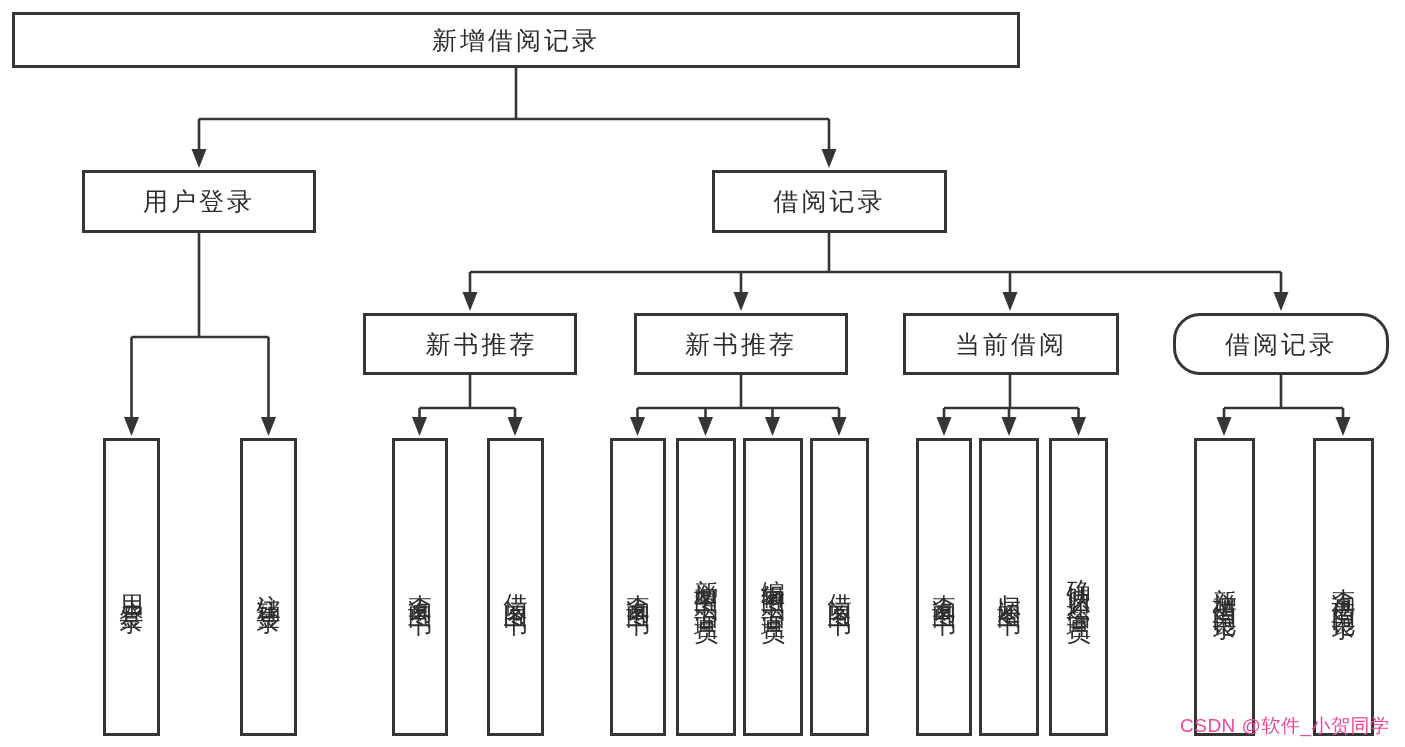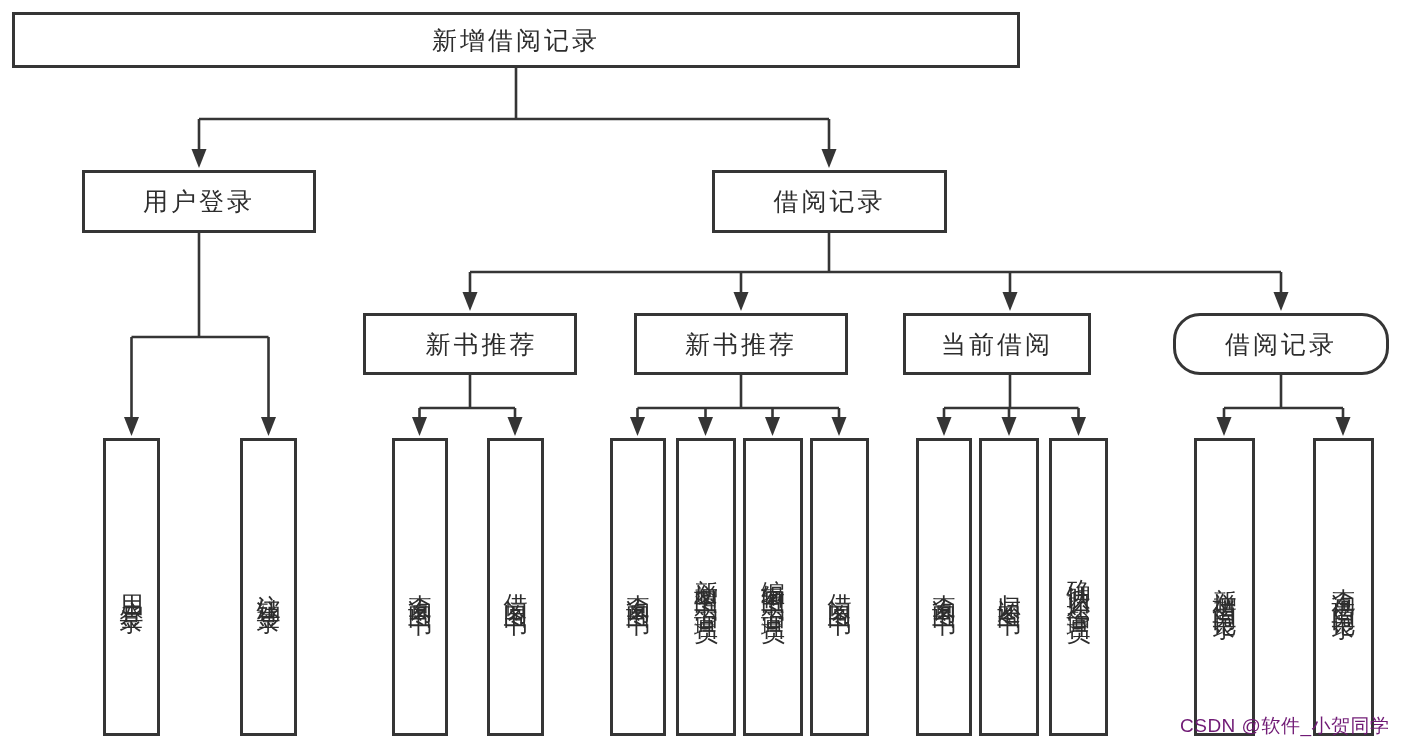--- a/index.html
+++ b/index.html
@@ -37,21 +37,21 @@
     text-orientation: mixed;
     font-size: 24px;
     letter-spacing: 6px;
     line-height: 1;
   }
   .watermark {
     position: absolute;
     left: 1180px;
     top: 713px;
     font-size: 19px;
-    color: #701a75;
+    color: #ec4899;
     white-space: nowrap;
     letter-spacing: 0.5px;
   }
 </style>
 </head>
 <body>
 
 <div class="stage">
 
   <svg class="connectors" id="connector-svg" width="1405" height="747">
@@ -109,21 +109,21 @@
       <polygon points="1335.5,417 1350.5,417 1343,436" fill="#353535"></polygon>
     </svg>
 
   <div class="node h-node" style="left:12px; top:12px; width:1008px; height:56px;">新增借阅记录</div>
 
   <div class="node h-node" style="left:82px; top:170px; width:234px; height:63px;">用户登录</div>
   <div class="node h-node" style="left:712px; top:170px; width:235px; height:63px;">借阅记录</div>
 
   <div class="node h-node" style="left:363px; top:313px; width:214px; height:62px;padding-left:23px;">新书推荐</div>
   <div class="node h-node" style="left:634px; top:313px; width:214px; height:62px;">新书推荐</div>
-  <div class="node h-node" style="left:903px; top:313px; width:188px; height:62px;">当前借阅</div>
+  <div class="node h-node" style="left:903px; top:313px; width:216px; height:62px;">当前借阅</div>
   <div class="node h-node" style="left:1173px; top:313px; width:216px; height:62px;border-radius:27px;">借阅记录</div>
 
   <div class="node v-node" style="left:103px; top:438px; width:57px; height:298px;">用户登录</div>
   <div class="node v-node" style="left:240px; top:438px; width:57px; height:298px;">注销登录</div>
 
   <div class="node v-node" style="left:392px; top:438px; width:56px; height:298px;">查询图书</div>
   <div class="node v-node" style="left:487px; top:438px; width:57px; height:298px;">借阅图书</div>
 
   <div class="node v-node" style="left:610px; top:438px; width:56px; height:298px;">查询图书</div>
   <div class="node v-node" style="left:676px; top:438px; width:60px; height:298px;">新增图书（管理员）</div>

